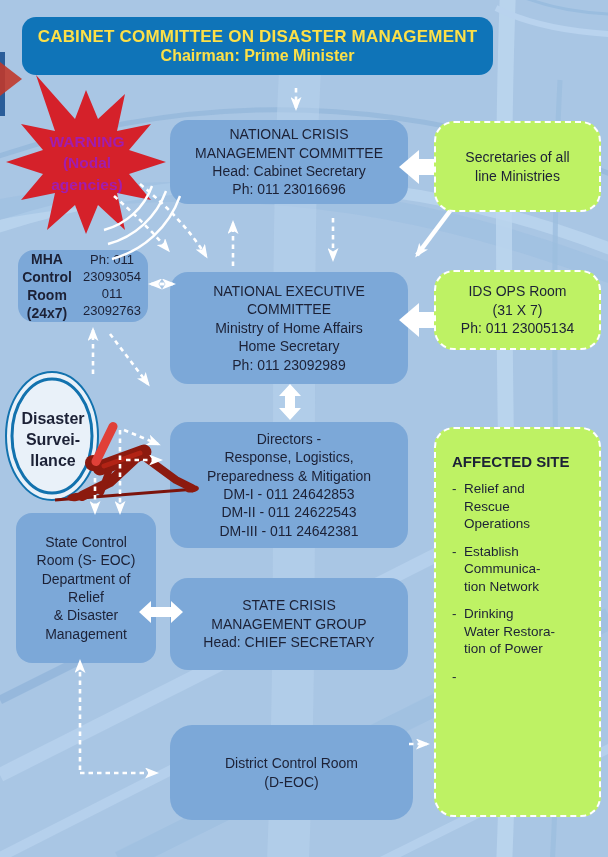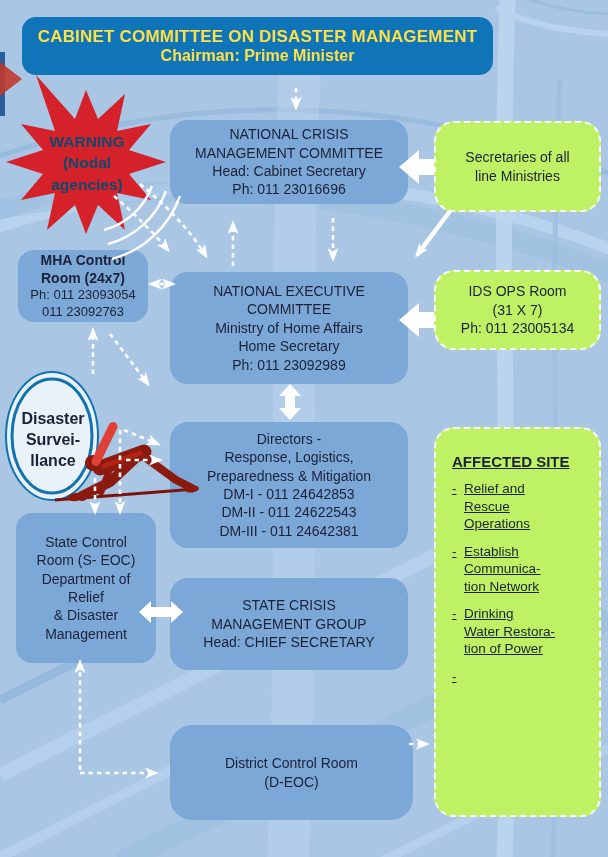--- a/index.html
+++ b/index.html
@@ -17,30 +17,30 @@
   .dash-bx{background:#bef264;border:2px dashed #ffffff;border-radius:20px;}
   .hdr{
     position:absolute;left:22px;top:17px;width:471px;height:58px;
     background:#0f74b8;border-radius:14px;display:flex;flex-direction:column;
     align-items:center;justify-content:center;color:#fde047;text-align:center;
   }
   .hdr .h1{font-size:17px;font-weight:bold;letter-spacing:.2px;}
   .hdr .h2{font-size:16px;font-weight:bold;}
   .warn-txt{
     position:absolute;left:28px;top:131px;width:118px;text-align:center;
-    font-size:15.5px;font-weight:bold;color:#0c4a6e;line-height:1.38;white-space:pre-line;
+    font-size:15.5px;font-weight:bold;color:#a21caf;line-height:1.38;white-space:pre-line;
   }
   .circ-txt{
     position:absolute;left:8px;top:395px;width:90px;text-align:center;
     font-size:16px;font-weight:bold;color:#1c2136;line-height:1.3;white-space:pre-line;margin-top:14px;
   }
   .mha-title{font-weight:bold;font-size:14px;line-height:1.3;white-space:pre-line;}
   .mha-ph{font-size:13px;line-height:1.3;white-space:pre-line;}
   .aff{align-items:flex-start;justify-content:flex-start;flex-direction:column;
-       padding:24px 10px 10px 16px;text-align:left;text-decoration:underline;}
+       padding:24px 10px 10px 16px;text-align:left;}
   .aff-title{font-weight:bold;font-size:15px;margin-bottom:10px;}
   .aff-item{display:flex;margin-bottom:10px;font-size:13.5px;line-height:1.3;}
   .aff-item .mk{width:12px;flex:0 0 12px;}
   .aff-item .it{white-space:pre-line;}
   .da{stroke:#ffffff;stroke-width:2.6;fill:none;stroke-dasharray:4.5 4;}
   .sol{stroke:#ffffff;fill:none;}
   .wv{stroke:#ffffff;stroke-width:2.4;fill:none;}
   .txt-layer{position:absolute;left:0;top:0;width:608px;height:857px;pointer-events:none;}
 </style>
 </head>
@@ -76,21 +76,21 @@
 MANAGEMENT COMMITTEE
 Head: Cabinet Secretary
 Ph: 011 23016696</span>
   </div>
 
   <div class="bx dash-bx" style="left:434px;top:121px;width:167px;height:91px;">
     <span class="t">Secretaries of all
 line Ministries</span>
   </div>
 
-  <div class="bx" style="left:18px;top:250px;width:130px;height:72px;border-radius:16px;flex-direction:column;">
+  <div class="bx" style="left:18px;top:250px;width:130px;height:72px;border-radius:16px;flex-direction:row;">
     <span class="mha-title">MHA Control
 Room (24x7)</span>
     <span class="mha-ph">Ph: 011 23093054
 011 23092763</span>
   </div>
 
   <div class="bx" style="left:170px;top:272px;width:238px;height:112px;">
     <span class="t">NATIONAL EXECUTIVE
 COMMITTEE
 Ministry of Home Affairs

